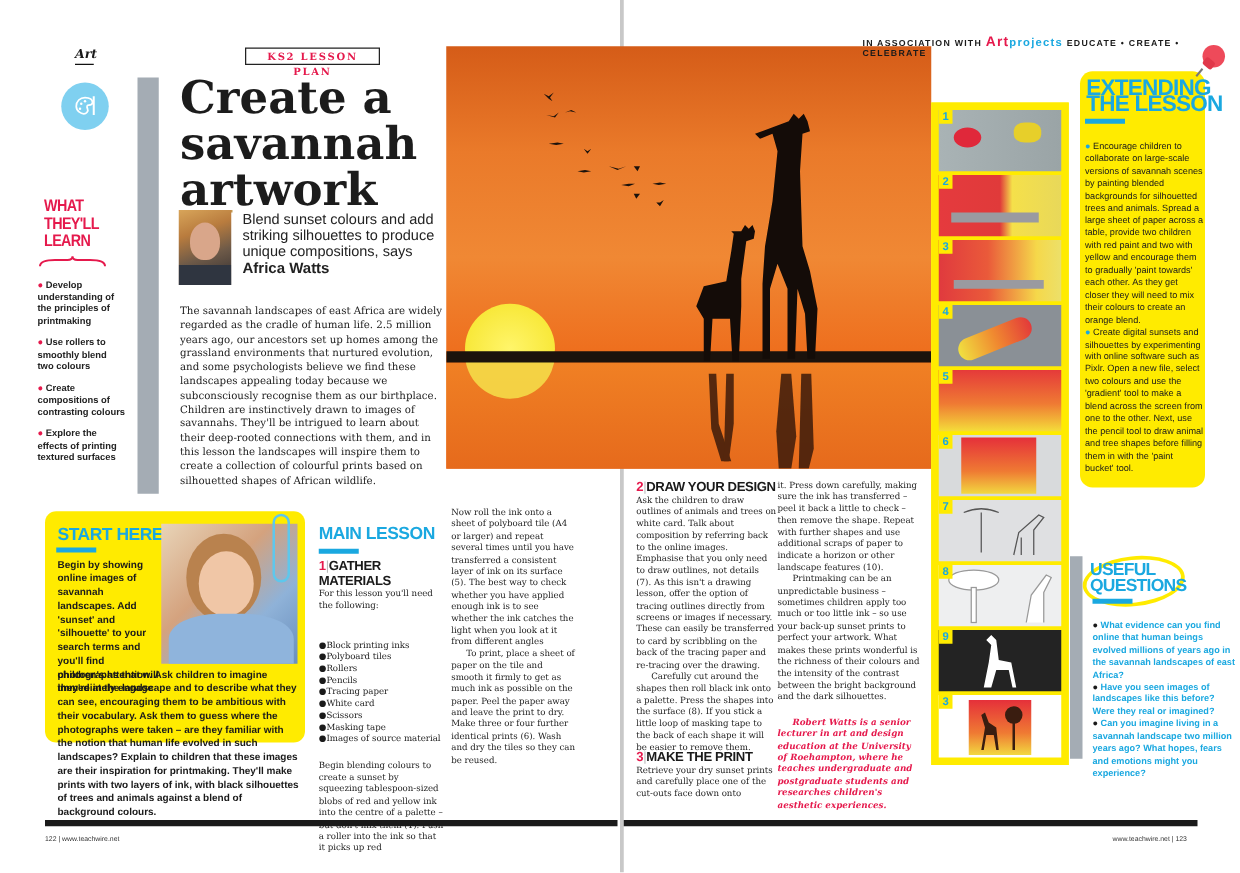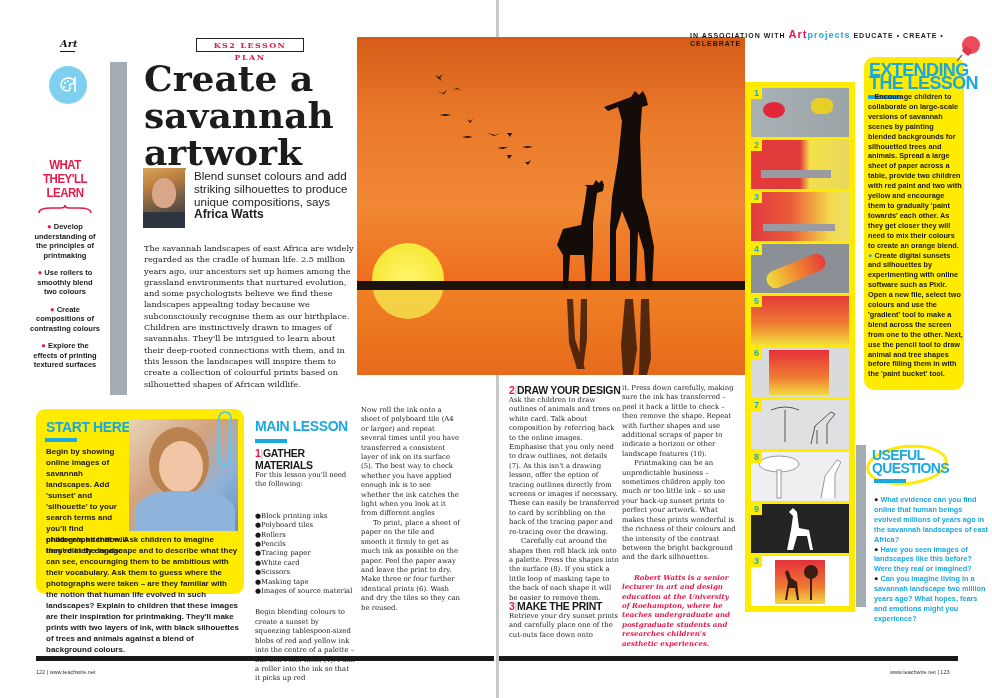--- a/index.html
+++ b/index.html
@@ -14,21 +14,21 @@
 
   
   #section-tag{left:60px;top:38px;font-size:10px;font-style:italic;font-weight:700}
   #section-tag-rule{left:60px;top:51px;width:15px;height:1px;background:#111}
   #ks2-badge{left:196px;top:38px;width:108px;height:14px;border:1px solid #222;color:#e5194c;font-size:8px;font-weight:700;letter-spacing:1.4px;text-align:center;line-height:12px}
   #art-icon{left:49px;top:66px;width:38px;height:38px;border-radius:50%;background:#7fd0f0;display:flex;align-items:center;justify-content:center}
   #grey-bar-left{left:110px;top:62px;width:17px;height:333px;background:#a4acb4}
   #title{left:144px;top:60px;width:210px;font-size:36px;font-weight:700;line-height:37px;color:#1c1c1c}
   #title-rule{left:144px;top:168px;width:42px;height:2px;background:#c49a52}
 
-  #what-learn{left:30px;top:158px;width:70px;text-align:center}
+  #what-learn{left:30px;top:158px;width:70px;text-align:left}
   #what-learn h3{color:#e5194c;font-size:13.5px;line-height:14px;font-weight:700;letter-spacing:-0.6px;transform:scaleX(.85)}
   #brace{margin:4px auto 4px;width:56px;height:10px}
   .learn-item{font-size:7.5px;font-weight:700;line-height:9.5px;margin-bottom:8px;color:#222}
   .learn-item .dot{color:#e5194c}
 
   #author-photo{left:143px;top:168px;width:42px;height:60px;background:linear-gradient(160deg,#d8a55a 0%,#b97c3e 30%,#6e5a48 60%,#2d2b2f 100%);overflow:hidden}
   #author-photo .face{position:absolute;left:9px;top:10px;width:24px;height:30px;border-radius:50% 50% 45% 45%;background:#d9a68a}
   #author-photo .shirt{position:absolute;left:0;top:44px;width:42px;height:16px;background:#2f3540}
   #standfirst{left:194px;top:169px;width:160px;font-size:11.6px;line-height:13px;color:#222}
   #standfirst b{display:block;font-weight:700;font-size:12px}
@@ -77,21 +77,21 @@
 
   
   #steps-frame{left:745px;top:82px;width:110px;height:530px;border:3px solid #ffeb00;background:#ffeb00}
   .step-photo{position:absolute;left:3px;width:98px;height:49px;overflow:hidden}
   .step-num{position:absolute;left:0;top:0;background:#ffeb00;color:#1aa8e0;font-size:9px;font-weight:700;padding:0 3px;line-height:11px}
 
   
   #extend-box{left:864px;top:57px;width:100px;height:333px;background:#ffeb00;border-radius:10px}
   #extend-title{left:869px;top:64px;color:#1aa8e0;font-size:18px;font-weight:700;line-height:13px;letter-spacing:-0.6px}
   #extend-rule{left:868px;top:95px;width:32px;height:4px;background:#1aa8e0}
-  #extend-text{left:868px;top:92px;width:95px;font-size:7.3px;font-weight:700;line-height:9.9px;color:#1a1a1a}
+  #extend-text{left:868px;top:112px;width:95px;font-size:7.3px;font-weight:400;line-height:9.9px;color:#1a1a1a}
   #extend-text .dot{color:#1aa8e0}
   #pushpin{left:953px;top:33px;width:32px;height:32px}
 
   
   #grey-bar-right{left:856px;top:445px;width:10px;height:162px;background:#a4acb4}
   #q-ring{left:866px;top:445px;width:82px;height:40px;border:3px solid #ffeb00;border-radius:50%;transform:rotate(-6deg)}
   #q-title{left:872px;top:449px;color:#1aa8e0;font-size:14px;font-weight:700;line-height:13px;letter-spacing:-0.6px}
   #q-rule{left:874px;top:479px;width:32px;height:4px;background:#1aa8e0}
   #q-text{left:874px;top:495px;width:115px;font-size:7.3px;font-weight:700;line-height:9.9px;color:#1aa8e0}
   #q-text .dot{color:#1a1a1a}

